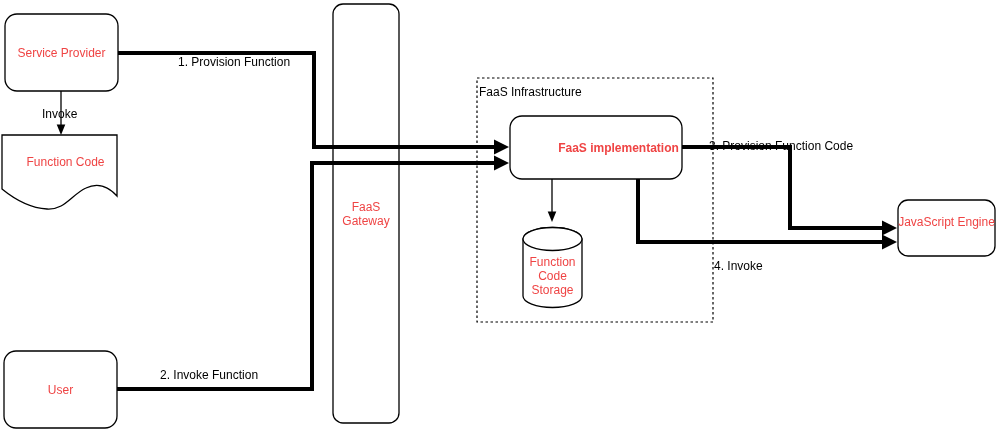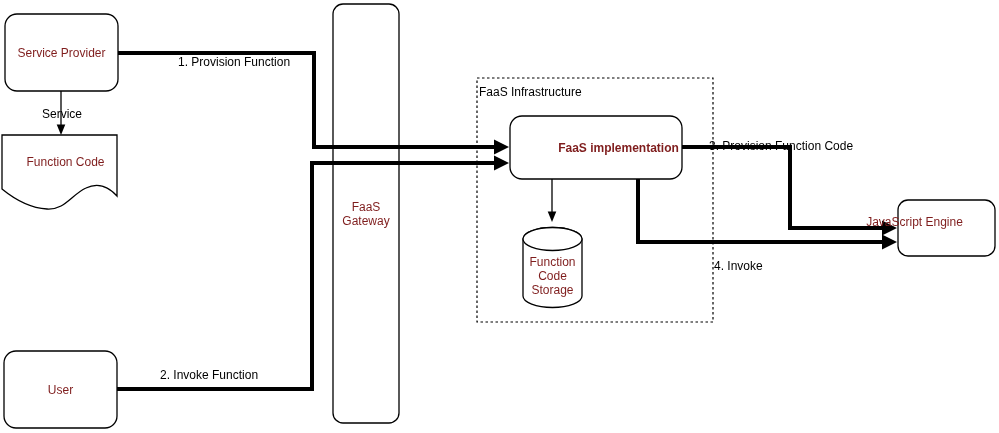--- a/index.html
+++ b/index.html
@@ -27,21 +27,21 @@
     position: absolute;
     font-size: 12px;
     line-height: 13px;
     color: #000000;
     white-space: nowrap;
   }
   .node-lbl {
     position: absolute;
     font-size: 12px;
     line-height: 14px;
-    color: #7f1d1d;
+    color: #ef4444;
     display: flex;
     align-items: center;
     justify-content: center;
     text-align: center;
   }
   .wrap { white-space: normal; }
 </style>
 </head>
 <body>
 
@@ -88,23 +88,23 @@
   <div class="node-lbl wrap" style="left:340px; top:4px; width:52px; height:419px;">FaaS Gateway</div>
 
   <div class="node-lbl" style="left:4px; top:351px; width:113px; height:77px;">User</div>
 
   <div class="lbl" style="left:479px; top:86px;">FaaS Infrastructure</div>
 
   <div class="node-lbl" style="left:538px; top:116px; width:161px; height:63px;font-weight:bold;">FaaS implementation</div>
 
   <div class="node-lbl wrap" style="left:524px; top:255px; width:57px; height:42px;">Function Code Storage</div>
 
-  <div class="node-lbl" style="left:866px; top:200px; width:97px; height:44px;">JavaScript Engine</div>
+  <div class="node-lbl" style="left:898px; top:200px; width:97px; height:44px;">JavaScript Engine</div>
 
-  <div class="lbl" style="left:42px; top:108px;">Service</div>
+  <div class="lbl" style="left:42px; top:108px;">Invoke</div>
 
   <div class="lbl" style="left:178px; top:56px;">1. Provision Function</div>
 
   <div class="lbl" style="left:160px; top:369px;">2. Invoke Function</div>
 
   <div class="lbl" style="left:709px; top:129px;margin-top:11px;">3. Provision Function Code</div>
 
   <div class="lbl" style="left:714px; top:228px;margin-top:32px;">4. Invoke</div>
 
 </div>

